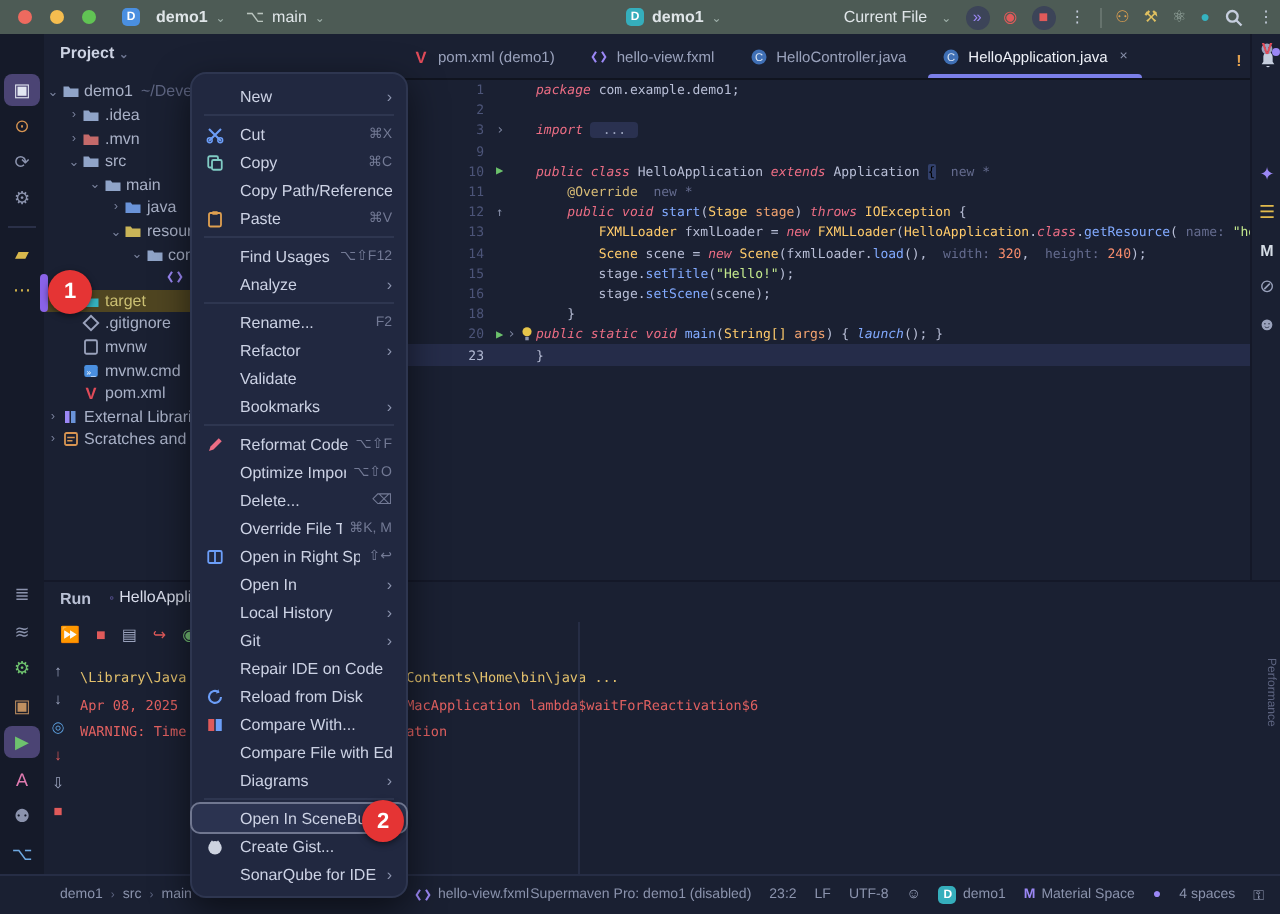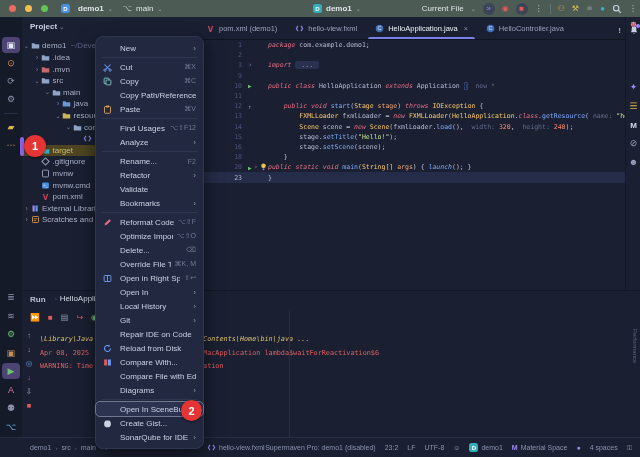--- a/index.html
+++ b/index.html
@@ -81,21 +81,21 @@
              border-top:1px solid #141828;}
   #run-header{position:absolute;left:0;top:0;width:100%;height:17px;font-size:8px;color:#ccd2e2;}
   #run-label{position:absolute;left:8px;top:4px;font-weight:bold;color:#b9c0d4;}
   #run-tab{position:absolute;left:33px;top:3px;display:flex;gap:3px;align-items:center;color:#d8dcea;
            max-width:62px;overflow:hidden;white-space:nowrap;}
   #run-tab::after{content:"";position:absolute;left:0;bottom:-2px;width:60px;height:2px;background:#7b7fe8;}
   #run-toolbar{position:absolute;left:8px;top:22px;display:flex;gap:8px;font-size:8px;}
   #run-side{position:absolute;left:0px;top:40px;width:14px;display:flex;flex-direction:column;gap:5px;
             align-items:center;font-size:7.5px;}
   .console-line{position:absolute;font-family:"DejaVu Sans Mono",monospace;font-size:6.8px;white-space:pre;}
-  .con-y{color:#e2c06c;font-style:italic;} .con-r{color:#e06060;}
+  .con-y{color:#e2c06c;} .con-r{color:#e06060;}
   #run-vline{position:absolute;left:267px;top:20px;width:1px;height:127px;background:#262d45;}
   #perf-label{position:absolute;right:2px;top:38px;writing-mode:vertical-rl;font-size:6px;color:#5d6480;}
   
   #statusbar{position:absolute;left:0;top:437px;width:640px;height:20px;background:#1a2032;
              border-top:1px solid #262d45;font-size:7px;color:#8b93ad;}
   #sb-crumbs{position:absolute;left:30px;top:6px;display:flex;gap:4px;align-items:center;}
   #sb-file{position:absolute;left:207px;top:5px;display:flex;gap:3px;align-items:center;}
   #sb-right{position:absolute;right:8px;top:5px;display:flex;gap:9px;align-items:center;}
   .crumb-sep{color:#5d6480;font-size:6px;}
   
@@ -412,50 +412,50 @@
           <span>pom.xml (demo1)</span>
         </div>
         <div class="tab">
           <span>
             <svg width="9" height="9" viewBox="0 0 12 12">
               <path d="M4 2.5 L1.8 6 L4 9.5 M8 2.5 L10.2 6 L8 9.5" fill="none" stroke="#9b87f5" stroke-width="1.4"></path>
             </svg>
           </span>
           <span>hello-view.fxml</span>
         </div>
+        <div class="tab">
+          <span>
+            <svg width="9" height="9" viewBox="0 0 12 12">
+              <circle cx="6" cy="6" r="5" fill="#3f6fb5"></circle>
+              <text x="6" y="8.6" font-size="7.5" fill="#dfe8f5" text-anchor="middle" font-family="Liberation Sans">C</text>
+            </svg>
+          </span>
+          <span>HelloController.java</span>
+        </div>
         <div class="tab active">
           <span>
             <svg width="9" height="9" viewBox="0 0 12 12">
               <circle cx="6" cy="6" r="5" fill="#3f6fb5"></circle>
               <text x="6" y="8.6" font-size="7.5" fill="#dfe8f5" text-anchor="middle" font-family="Liberation Sans">C</text>
             </svg>
           </span>
           <span>HelloApplication.java</span>
           <span class="cls">×</span>
-        </div>
-        <div class="tab">
-          <span>
-            <svg width="9" height="9" viewBox="0 0 12 12">
-              <circle cx="6" cy="6" r="5" fill="#3f6fb5"></circle>
-              <text x="6" y="8.6" font-size="7.5" fill="#dfe8f5" text-anchor="middle" font-family="Liberation Sans">C</text>
-            </svg>
-          </span>
-          <span>HelloController.java</span>
         </div>
       </div>
     </div>
 
   <div id="editor">
       <div id="code">
         <div class="cl"><div class="g">1</div><div class="gi"></div><div class="ct"><span class="tk-kw">package </span><span class="tk-pl">com.example.demo1;</span></div></div>
         <div class="cl"><div class="g">2</div><div class="gi"></div><div class="ct"></div></div>
         <div class="cl"><div class="g">3</div><div class="gi"><span class="fold-arr">›</span></div><div class="ct"><span class="tk-kw">import </span><span class="tk-fold"> ... </span></div></div>
         <div class="cl"><div class="g">9</div><div class="gi"></div><div class="ct"></div></div>
         <div class="cl"><div class="g">10</div><div class="gi"><span class="play">▶</span></div><div class="ct"><span class="tk-kw">public class </span><span class="tk-pl">HelloApplication </span><span class="tk-kw">extends </span><span class="tk-pl">Application </span><span class="tk-brace">{</span><span class="tk-hint">  new *</span></div></div>
-        <div class="cl"><div class="g">11</div><div class="gi"></div></div>
+        <div class="cl"><div class="g">11</div><div class="gi"></div><div class="ct"><span class="tk-annot">    @Override</span><span class="tk-hint">  new *</span></div></div>
         <div class="cl"><div class="g">12</div><div class="gi"><span class="ovr">↑</span></div><div class="ct"><span class="tk-kw">    public void </span><span class="tk-m">start</span><span class="tk-pl">(</span><span class="tk-cls">Stage </span><span class="tk-param">stage</span><span class="tk-pl">) </span><span class="tk-kw">throws </span><span class="tk-cls">IOException </span><span class="tk-pl">{</span></div></div>
         <div class="cl"><div class="g">13</div><div class="gi"></div><div class="ct"><span class="tk-pl">        </span><span class="tk-cls">FXMLLoader </span><span class="tk-pl">fxmlLoader </span><span class="tk-pl">= </span><span class="tk-kw">new </span><span class="tk-cls">FXMLLoader</span><span class="tk-pl">(</span><span class="tk-cls">HelloApplication</span><span class="tk-pl">.</span><span class="tk-kw">class</span><span class="tk-pl">.</span><span class="tk-m">getResource</span><span class="tk-pl">( </span><span class="tk-hint">name: </span><span class="tk-str">"hello-vie</span></div></div>
         <div class="cl"><div class="g">14</div><div class="gi"></div><div class="ct"><span class="tk-pl">        </span><span class="tk-cls">Scene </span><span class="tk-pl">scene </span><span class="tk-pl">= </span><span class="tk-kw">new </span><span class="tk-cls">Scene</span><span class="tk-pl">(fxmlLoader.</span><span class="tk-m">load</span><span class="tk-pl">(),  </span><span class="tk-hint">width: </span><span class="tk-num">320</span><span class="tk-pl">,  </span><span class="tk-hint">height: </span><span class="tk-num">240</span><span class="tk-pl">);</span></div></div>
         <div class="cl"><div class="g">15</div><div class="gi"></div><div class="ct"><span class="tk-pl">        stage.</span><span class="tk-m">setTitle</span><span class="tk-pl">(</span><span class="tk-str">"Hello!"</span><span class="tk-pl">);</span></div></div>
         <div class="cl"><div class="g">16</div><div class="gi"></div><div class="ct"><span class="tk-pl">        stage.</span><span class="tk-m">setScene</span><span class="tk-pl">(scene);</span></div></div>
         <div class="cl"><div class="g">18</div><div class="gi"></div><div class="ct"><span class="tk-pl">    }</span></div></div>
         <div class="cl"><div class="g">20</div><div class="gi"><span class="play">▶</span><span class="fold-arr">›</span><span style="position:absolute;right:1px"><svg width="7" height="8" viewBox="0 0 12 14">
                 <circle cx="6" cy="5" r="4" fill="#e6c54a"></circle>
                 <rect x="4.5" y="9.5" width="3" height="3" fill="#8b93ad"></rect>
               </svg></span></div><div class="ct"><span class="tk-kw">public static void </span><span class="tk-m">main</span><span class="tk-pl">(</span><span class="tk-cls">String[] </span><span class="tk-param">args</span><span class="tk-pl">) { </span><span class="tk-mi">launch</span><span class="tk-pl">(); }</span></div></div>

